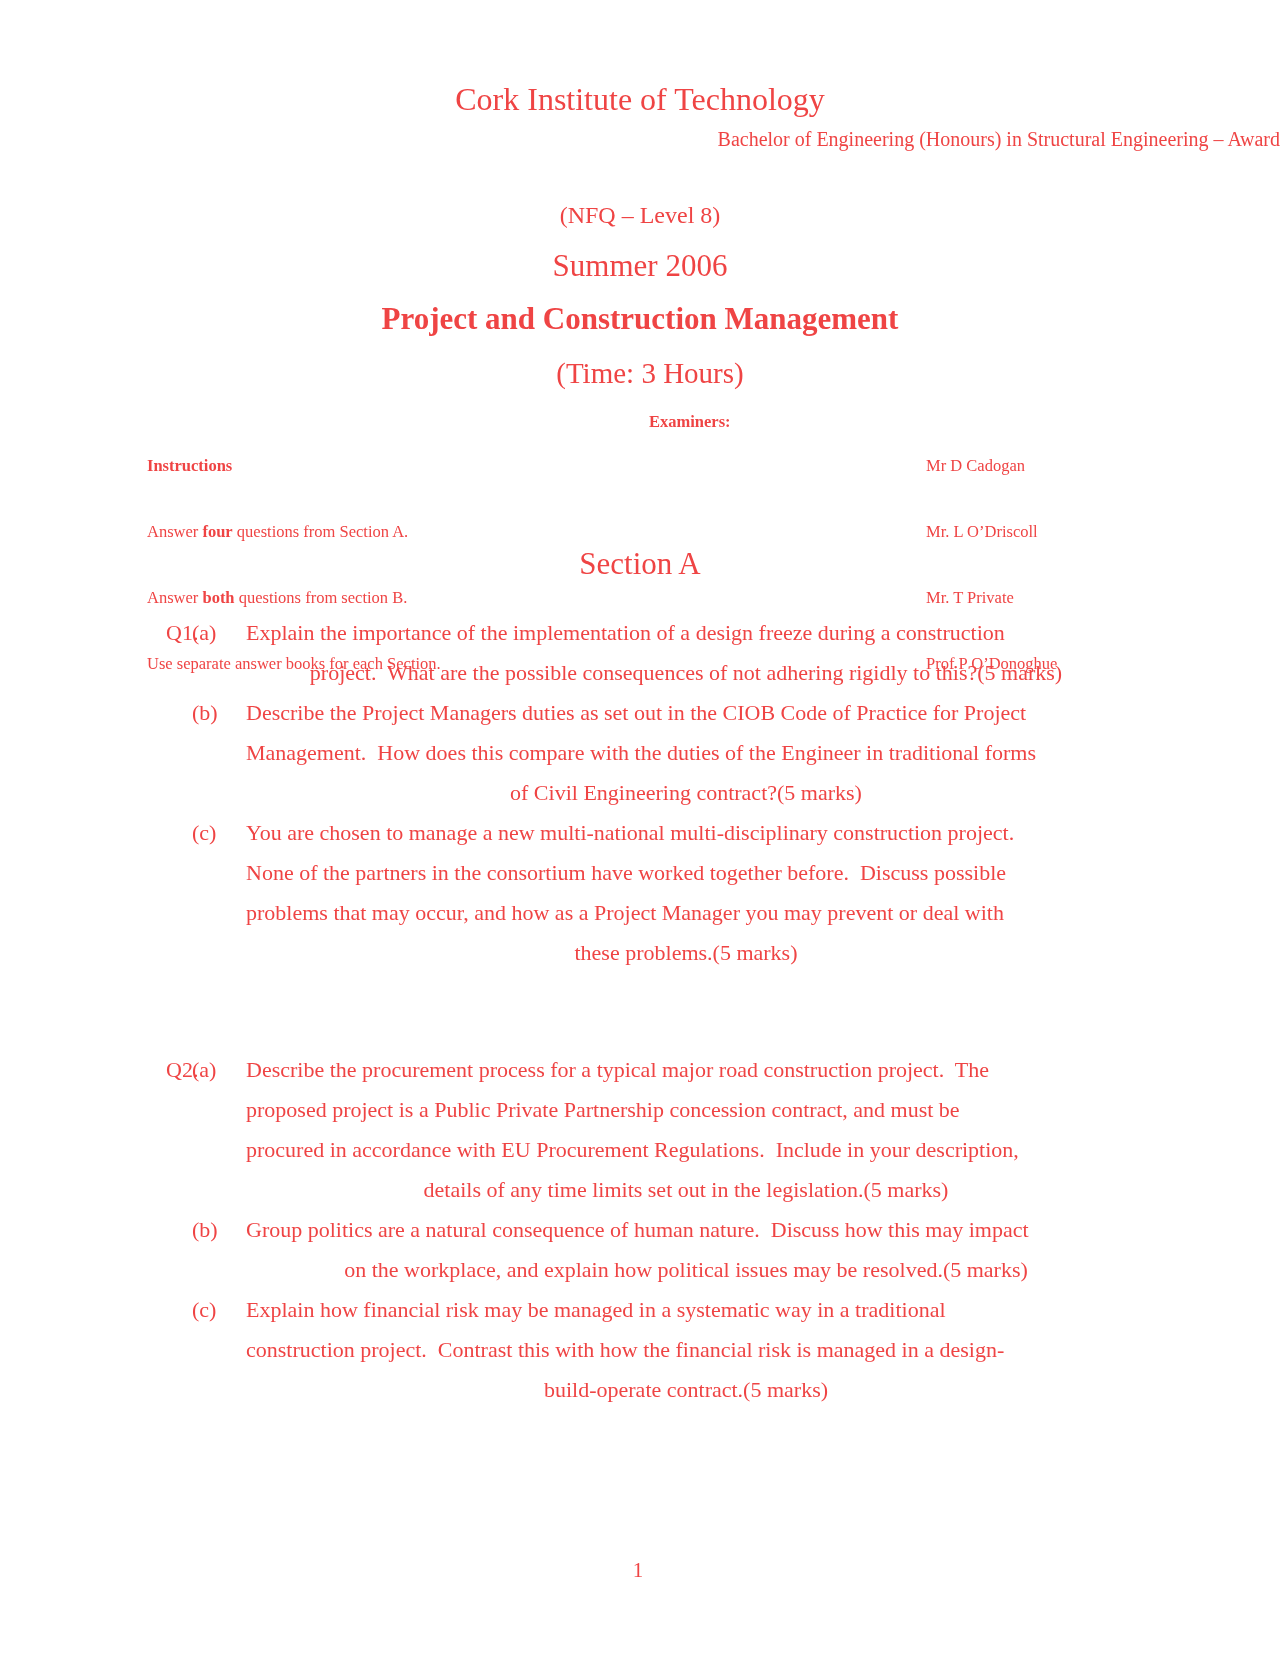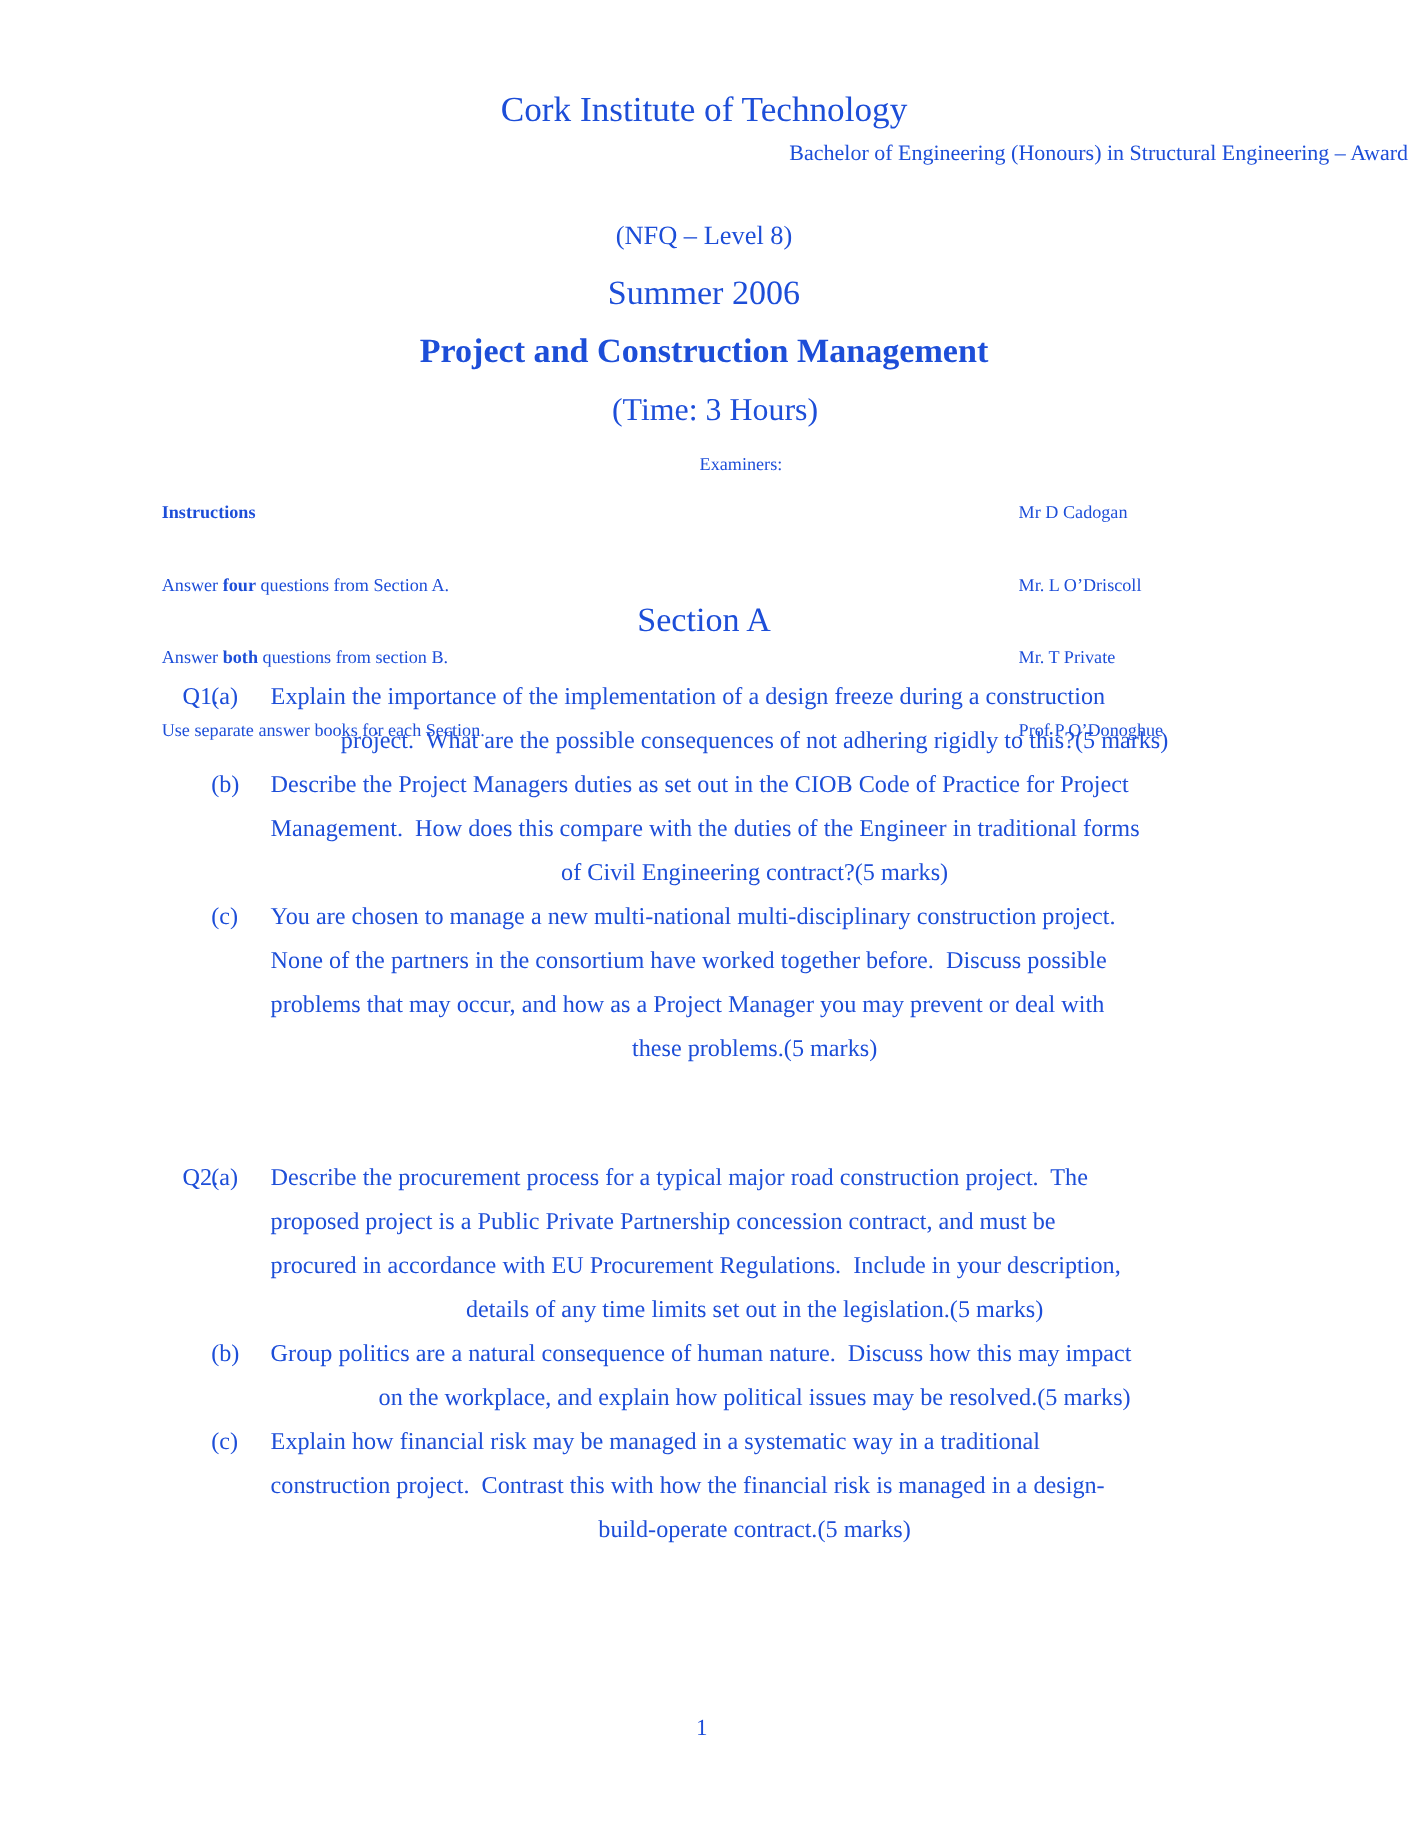--- a/index.html
+++ b/index.html
@@ -1,21 +1,21 @@
 <!DOCTYPE html>
 <html><head>
 <meta charset="utf-8">
 <style>
   html, body { margin: 0; padding: 0; background: #ffffff; }
   .page {
     position: relative;
     width: 1280px;
     height: 1656px;
     background: #ffffff;
-    color: #1d4ed8;
+    color: #ef4444;
     font-family: "Liberation Serif", "DejaVu Serif", serif;
     overflow: hidden;
   }
   .center-line {
     position: absolute;
     left: 0;
     width: 1280px;
     text-align: center;
     line-height: 1.15;
     white-space: pre;
@@ -30,21 +30,21 @@
 
   .meta {
     position: absolute;
     font-size: 16.5px;
     line-height: 22px;
     white-space: pre;
   }
   .instructions { left: 147px; top: 411px; }
   .instructions .heading { font-weight: bold; }
   .instructions .bold-word { font-weight: bold; }
-  .examiners-heading { left: 636px; top: 411px; font-weight: normal; }
+  .examiners-heading { left: 649px; top: 411px; font-weight: bold; }
   .examiner-names { left: 890px; top: 411px; margin-left: 36px; }
 
   .qblock {
     position: absolute;
     left: 150px;
     width: 976px;
     font-size: 22px;
   }
   .qnum {
     position: absolute;

